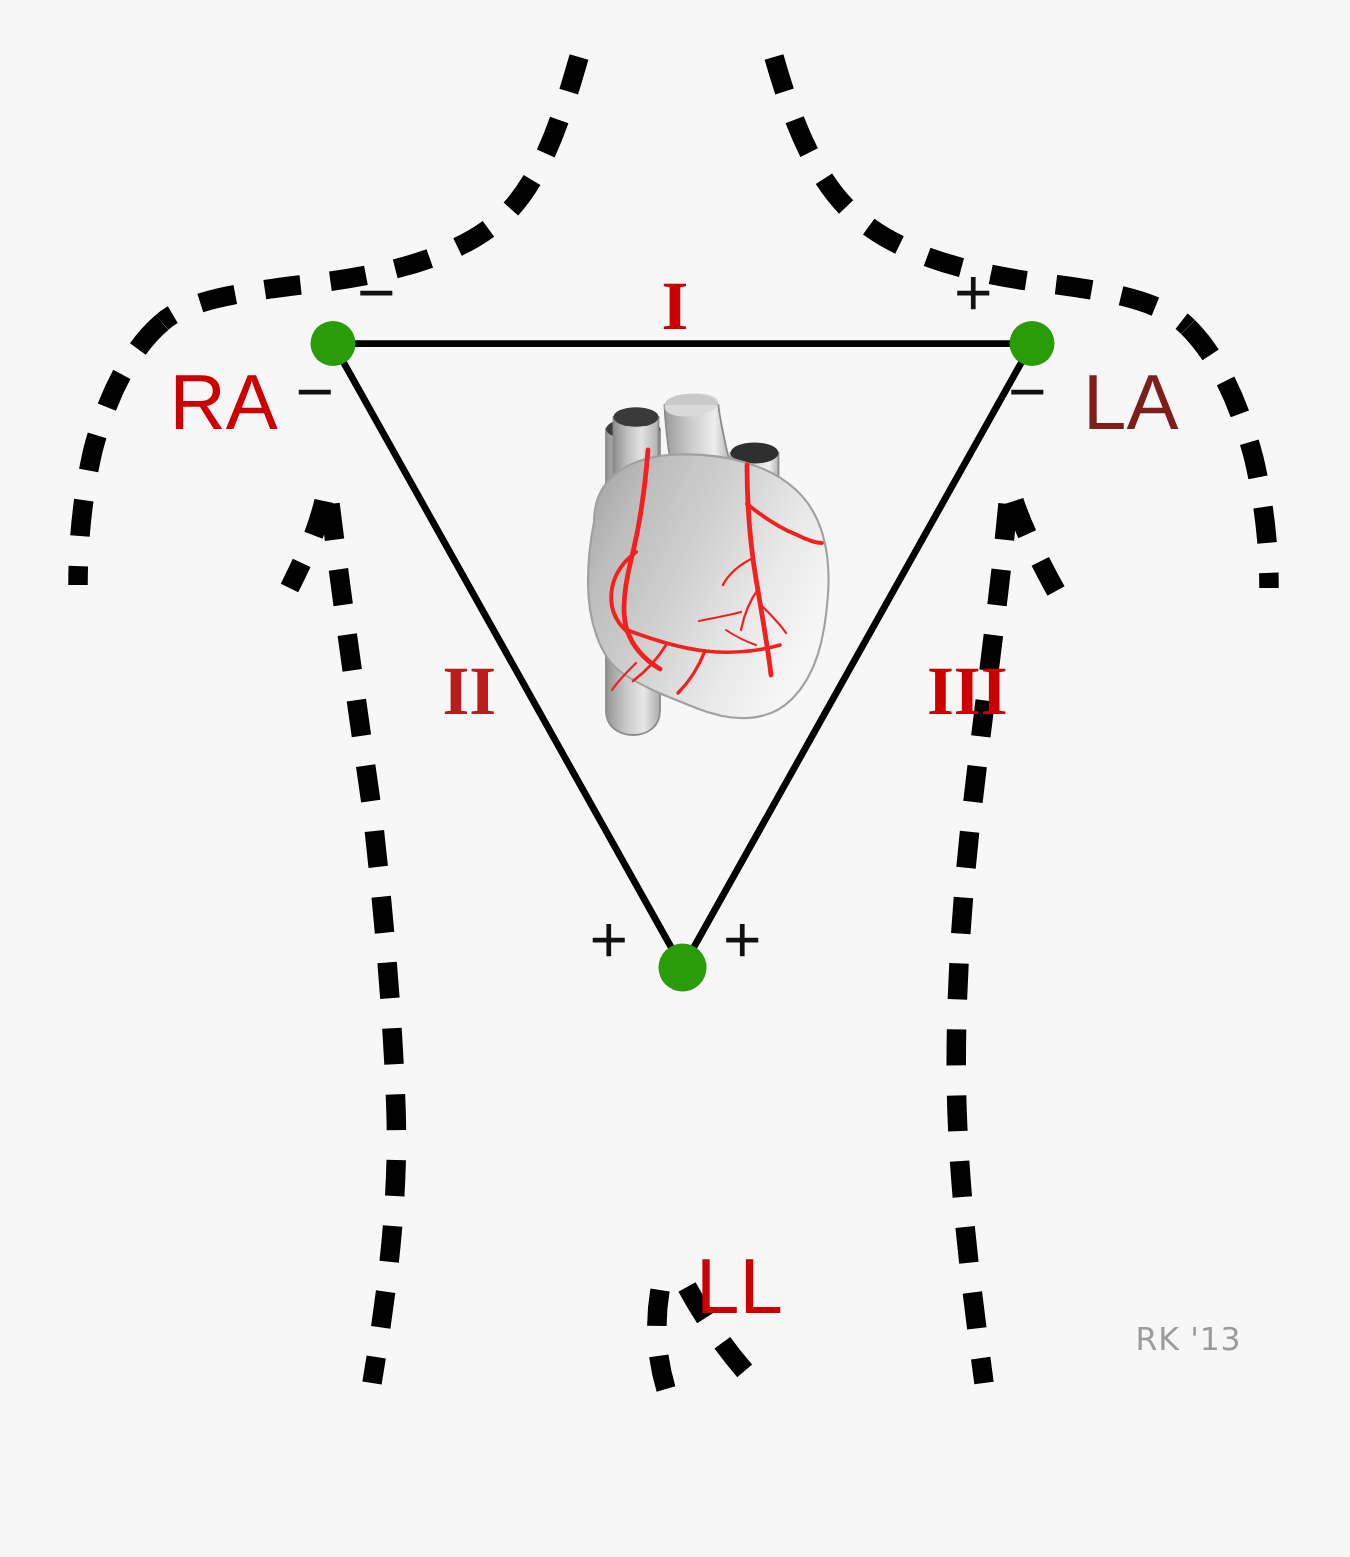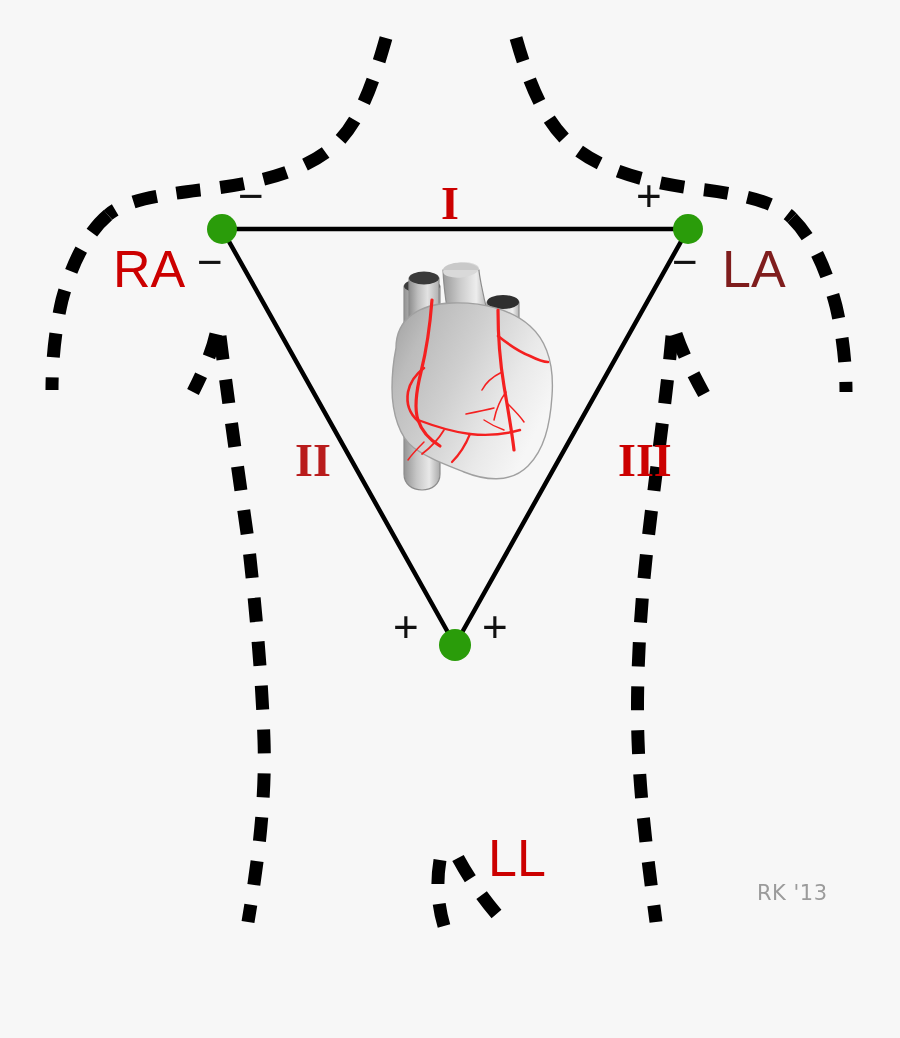--- a/index.html
+++ b/index.html
@@ -169,21 +169,21 @@
 
     <g>
       <circle cx="222" cy="229" r="15" fill="#2a9c0a"></circle>
       <circle cx="688" cy="229" r="15" fill="#2a9c0a"></circle>
       <circle cx="455" cy="645" r="16" fill="#2a9c0a"></circle>
     </g>
   </svg>
 
   <div class="lbl lbl-electrode" style="left:113px; top:243px; color:#cc0000;">RA</div>
   <div class="lbl lbl-electrode" style="left:722px; top:243px; color:#7f1d1d;">LA</div>
-  <div class="lbl lbl-electrode" style="left:488px; top:832px; color:#cc0000;">LL</div>
+  <div class="lbl lbl-electrode" style="left:464px; top:832px; color:#cc0000;">LL</div>
 
   <div class="lbl lbl-lead" style="left:441px; top:181px; color:#cc0000;">I</div>
   <div class="lbl lbl-lead" style="left:295px; top:438px; color:#b91c1c;">II</div>
   <div class="lbl lbl-lead" style="left:578px; top:438px; color:#cc0000;margin-left:40px;">III</div>
 
   <div class="lbl lbl-sign" style="left:238px; top:174px;">−</div>
   <div class="lbl lbl-sign" style="left:636px; top:174px;">+</div>
   <div class="lbl lbl-sign" style="left:197px; top:240px;">−</div>
   <div class="lbl lbl-sign" style="left:672px; top:240px;">−</div>
   <div class="lbl lbl-sign" style="left:393px; top:605px;">+</div>

